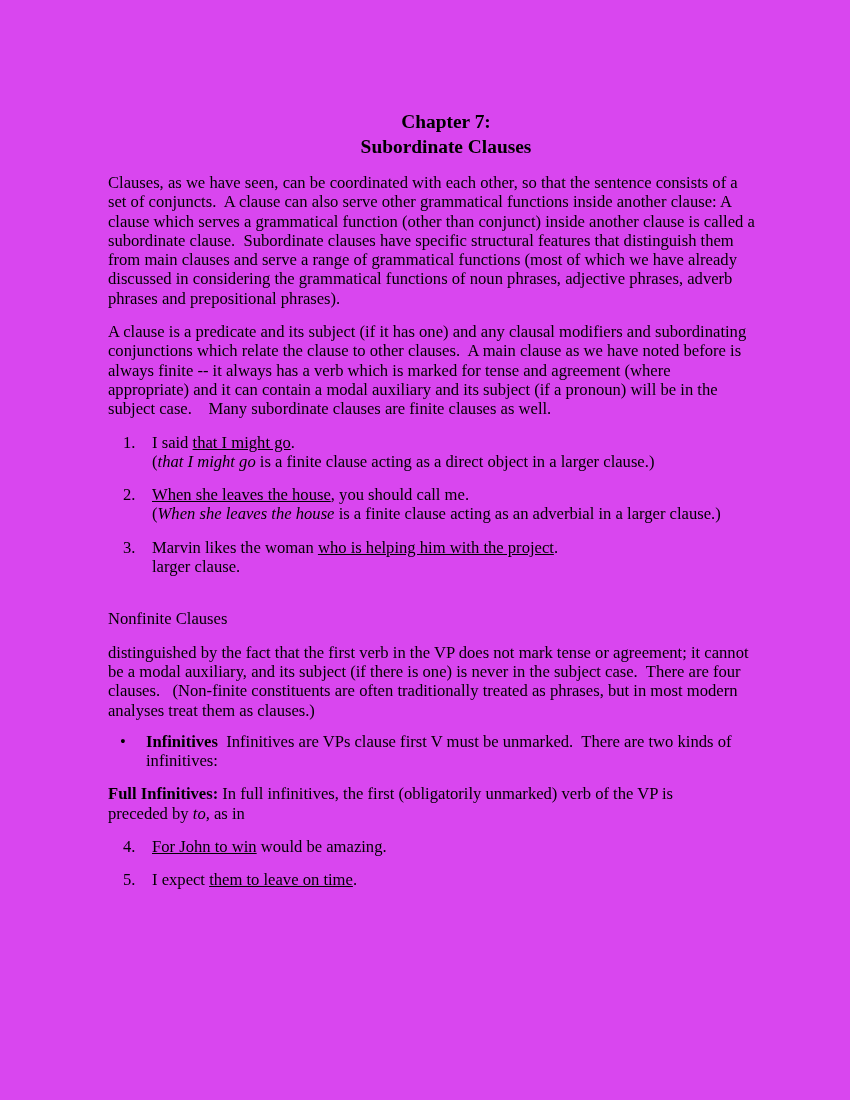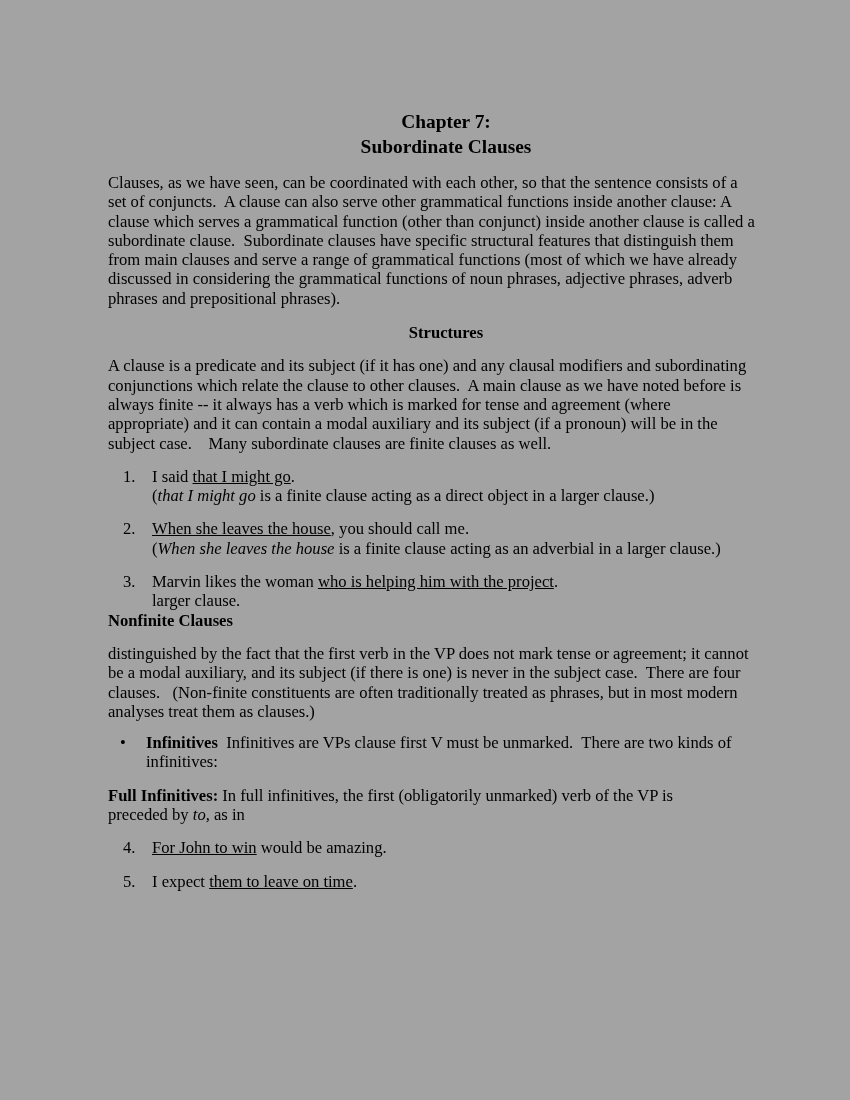--- a/index.html
+++ b/index.html
@@ -1,21 +1,21 @@
 <!DOCTYPE html>
 <html><head>
 <meta charset="utf-8">
 <style>
   html, body { margin: 0; padding: 0; background: #ffffff; }
   .page {
     position: relative;
     width: 850px;
     height: 1100px;
     box-sizing: border-box;
-    background: #a3a3a3;
+    background: #d946ef;
     padding: 109px 66px 0 108px;
     font-family: "Liberation Serif", serif;
     font-size: 16.6px;
     line-height: 19.3px;
     color: #000000;
     overflow: hidden;
   }
   .line { white-space: pre; }
   .r-b { font-weight: bold; margin-top: 23px; }
   .r-i { font-style: italic; }
@@ -28,21 +28,22 @@
     font-size: 19.4px;
     line-height: 25px;
   }
   .b-para { margin-top: 14px; }
   .b-center-heading {
     margin-top: 15px;
     text-align: center;
     font-weight: bold;
   }
   .b-left-heading {
-    font-weight: bold;
+    margin-top: 33px;
+    font-weight: normal;
   }
   .b-example { margin-top: 14px; display: flex; margin-left: 15px; }
   .b-example .num { flex: 0 0 29px; width: 29px; }
   .b-example .ex-body { flex: 1 1 auto; min-width: 0; }
   .b-bullet { margin-top: 12px; display: flex; margin-left: 12px; }
   .b-bullet .marker { flex: 0 0 26px; width: 26px; }
   .b-bullet .bullet-body { flex: 1 1 auto; min-width: 0; }
 </style>
 </head>
 <body>
@@ -54,23 +55,20 @@
         <div class="line"><span class="">Subordinate Clauses</span></div>
       </div>
       <div class="b-para">
         <div class="line"><span class="">Clauses, as we have seen, can be coordinated with each other, so that the sentence consists of a</span></div>
         <div class="line"><span class="">set of conjuncts.  A clause can also serve other grammatical functions inside another clause: A</span></div>
         <div class="line"><span class="">clause which serves a grammatical function (other than conjunct) inside another clause is called a</span></div>
         <div class="line"><span class="">subordinate clause.  Subordinate clauses have specific structural features that distinguish them</span></div>
         <div class="line"><span class="">from main clauses and serve a range of grammatical functions (most of which we have already</span></div>
         <div class="line"><span class="">discussed in considering the grammatical functions of noun phrases, adjective phrases, adverb</span></div>
         <div class="line"><span class="">phrases and prepositional phrases).</span></div>
-      </div>
-      <div class="b-center-heading">
-        <div class="line"><span class="">Structures</span></div>
       </div>
       <div class="b-para">
         <div class="line"><span class="">A clause is a predicate and its subject (if it has one) and any clausal modifiers and subordinating</span></div>
         <div class="line"><span class="">conjunctions which relate the clause to other clauses.  A main clause as we have noted before is</span></div>
         <div class="line"><span class="">always finite -- it always has a verb which is marked for tense and agreement (where</span></div>
         <div class="line"><span class="">appropriate) and it can contain a modal auxiliary and its subject (if a pronoun) will be in the</span></div>
         <div class="line"><span class="">subject case.    Many subordinate clauses are finite clauses as well.</span></div>
       </div>
       <div class="b-example">
         <div class="num">1.</div>

